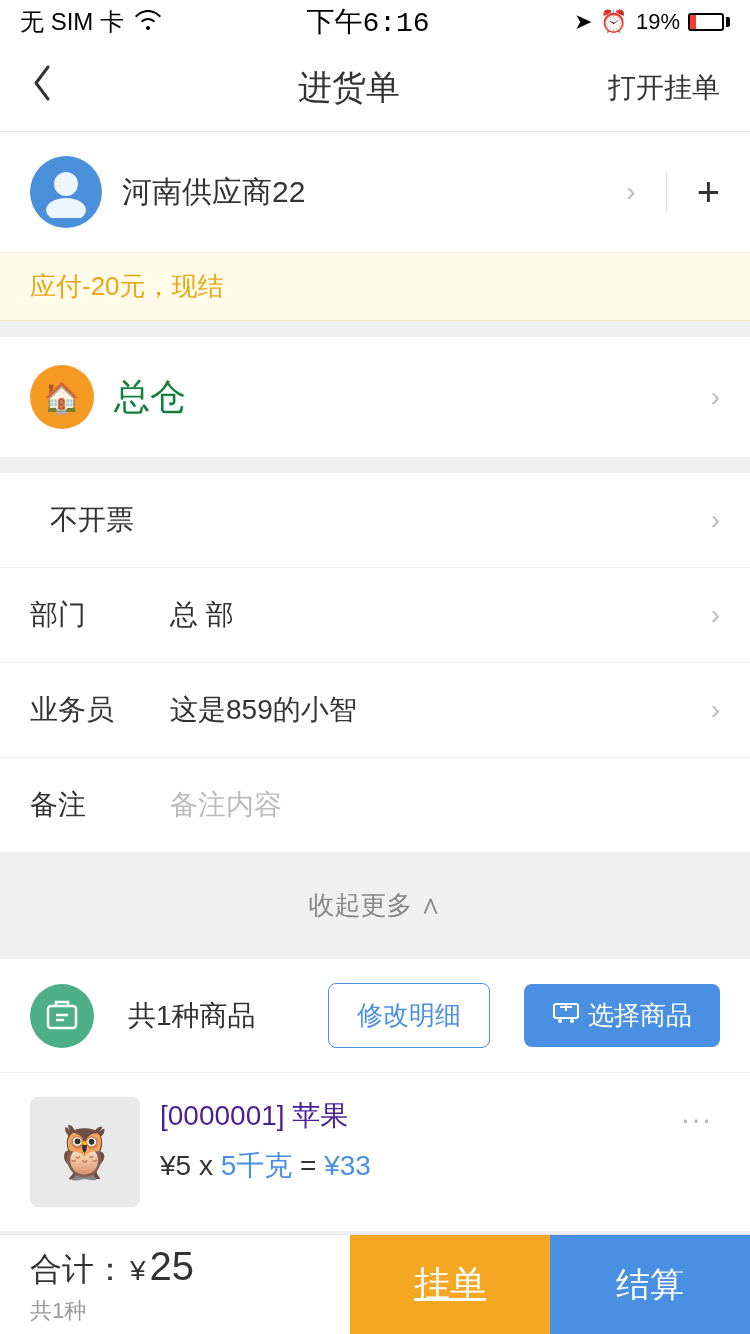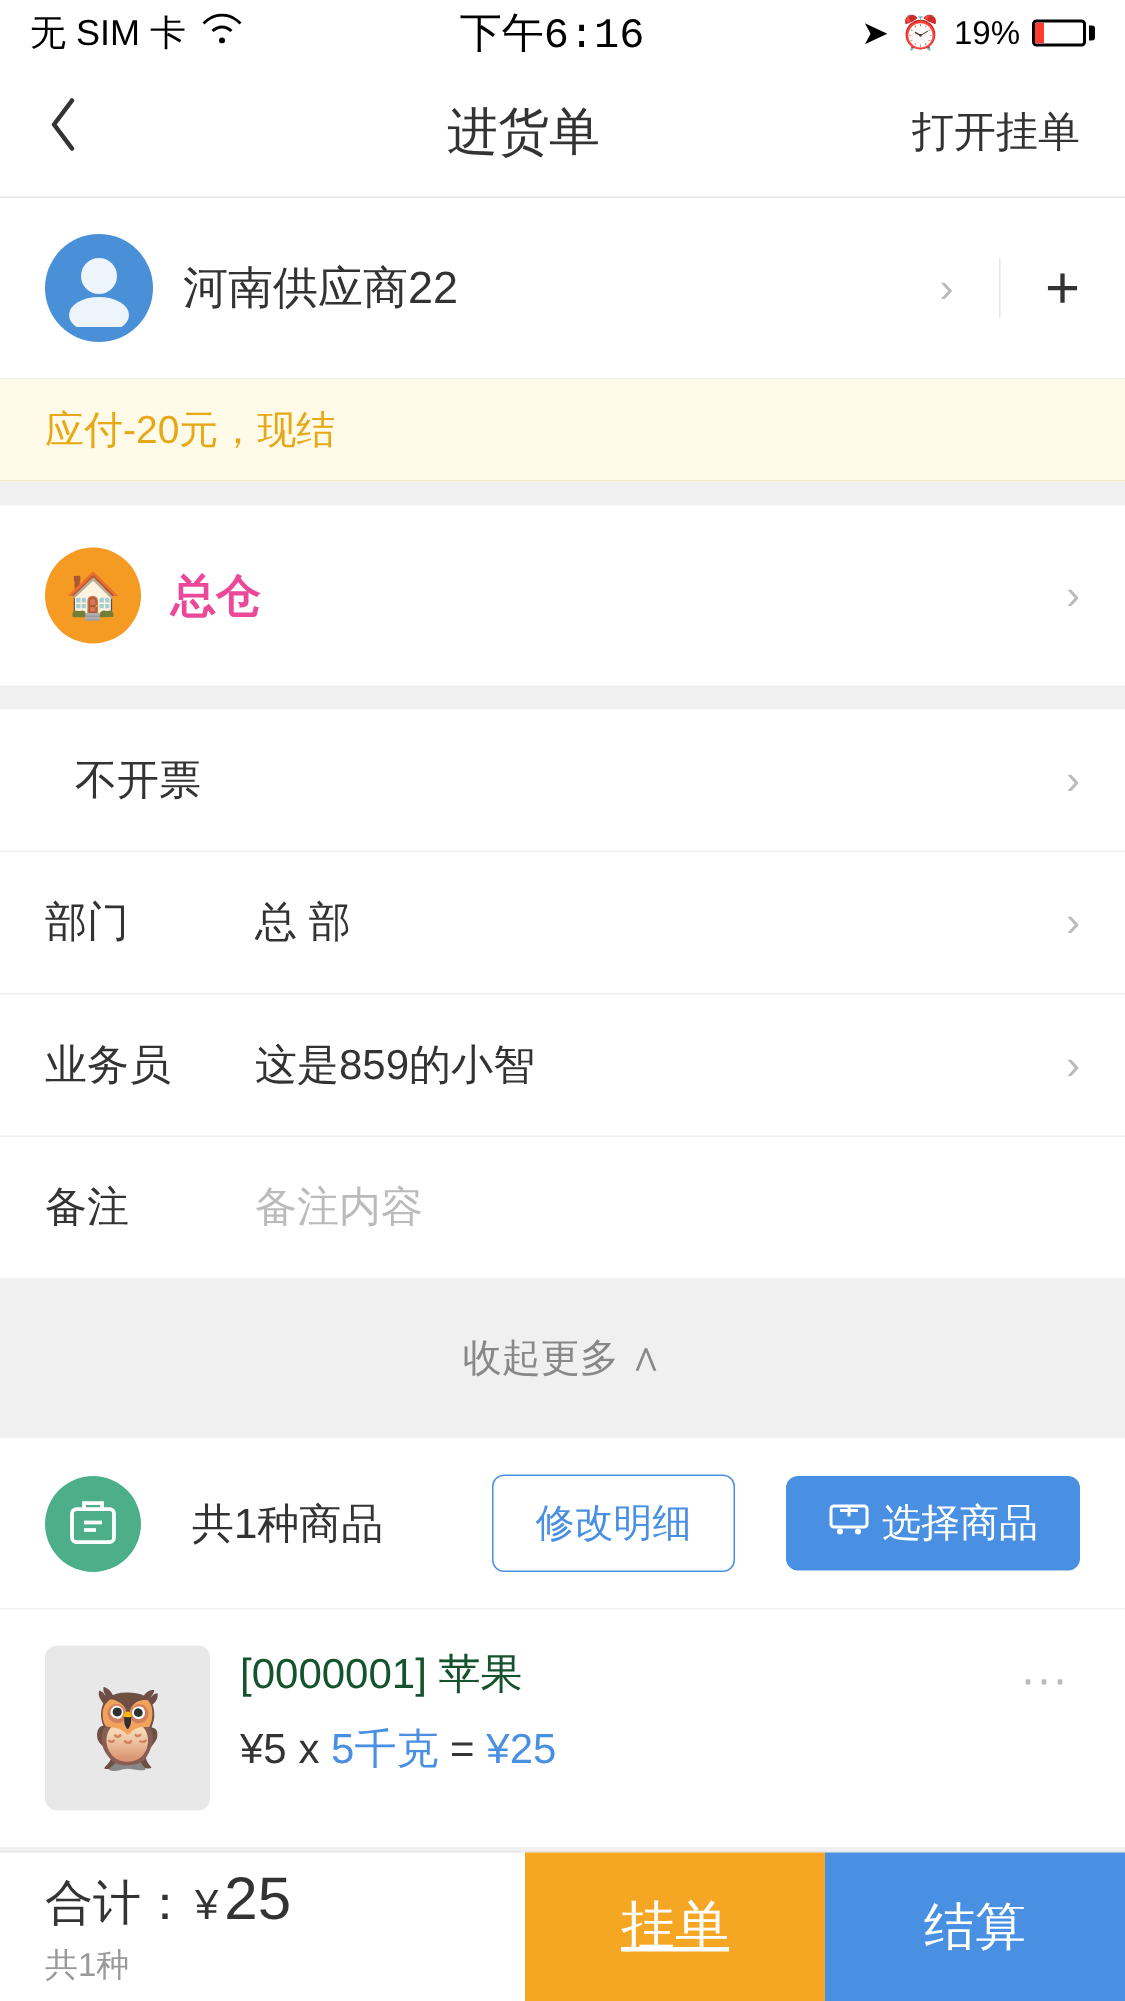--- a/index.html
+++ b/index.html
@@ -123,23 +123,22 @@
       border-radius: 50%;
       background: #f59a23;
       display: flex;
       align-items: center;
       justify-content: center;
       margin-right: 20px;
       flex-shrink: 0;
     }
     .warehouse-name {
       flex: 1;
-      font-size: 30px;
-      color: #ec4899;
-      font-weight: bold;
+      font-size: 36px;
+      color: #15803d;
     }
     .chevron {
       color: #bbb;
       font-size: 28px;
     }
 
     
     .form-row {
       display: flex;
       align-items: center;
@@ -239,21 +238,21 @@
       display: flex;
       align-items: center;
       justify-content: center;
       flex-shrink: 0;
     }
     .product-info {
       flex: 1;
     }
     .product-name {
       font-size: 28px;
-      color: #14532d;
+      color: #4c1d95;
       margin-bottom: 12px;
     }
     .product-price {
       font-size: 28px;
       color: #333;
     }
     .price-highlight {
       color: #4a90e2;
     }
     .product-more {
@@ -475,21 +474,21 @@
       <div class="product-info">
         <div class="product-name">
           <span>[0000001]</span>
           <span>苹果</span>
         </div>
         <div class="product-price">
           <span>¥5</span>
           <span> x </span>
           <span class="price-highlight">5千克</span>
           <span> = </span>
-          <span class="price-highlight">¥25</span>
+          <span class="price-highlight">¥33</span>
         </div>
       </div>
       <div class="product-more">···</div>
     </div>
   </div>
 
 </div>
 
 <div class="footer-total">
   <div class="total-info">

